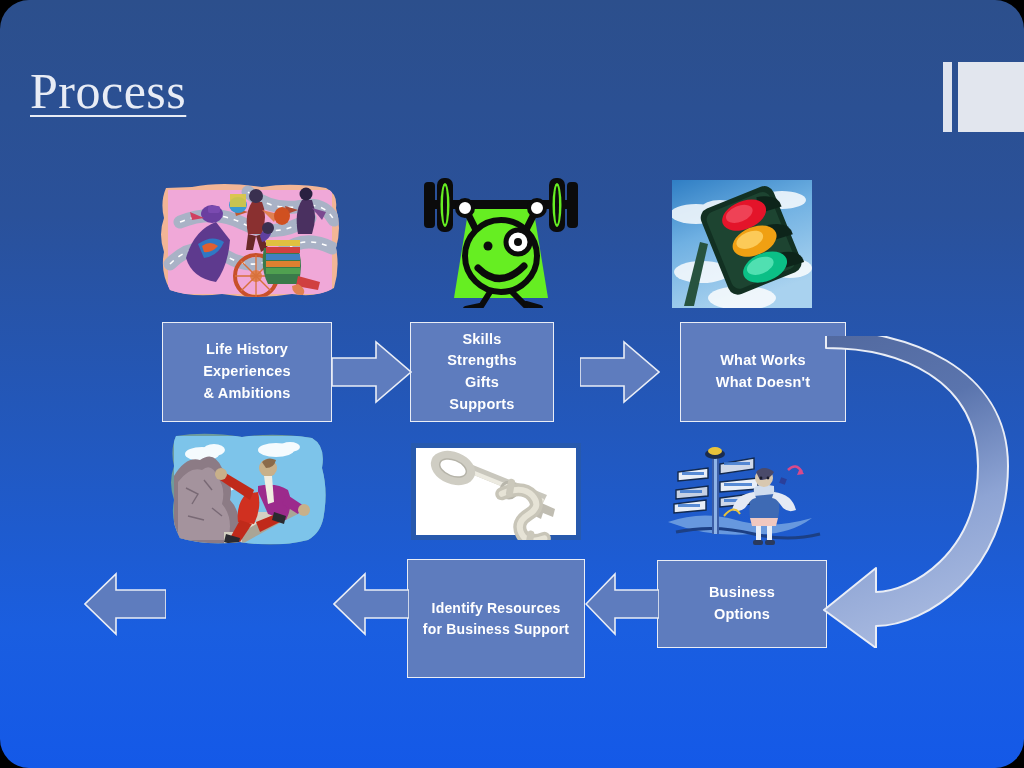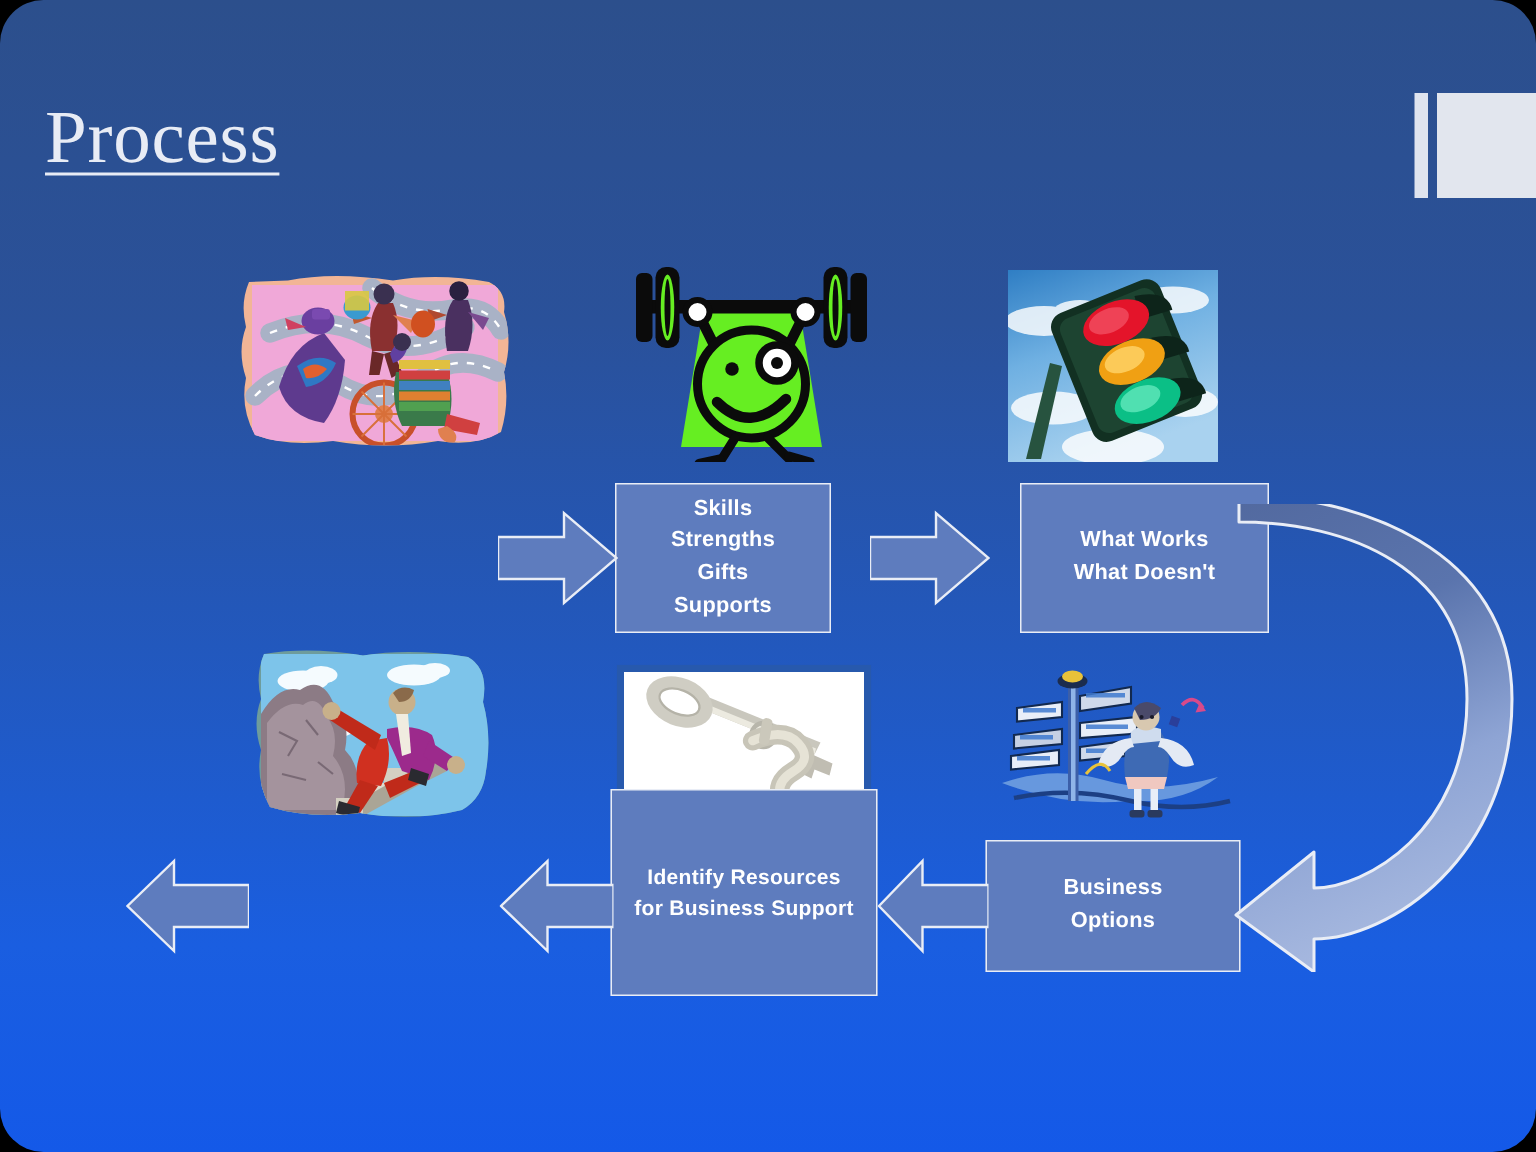--- a/index.html
+++ b/index.html
@@ -237,20 +237,25 @@
         <ellipse cx="82" cy="34" rx="23" ry="14" fill="#e4142a"></ellipse>
         <ellipse cx="78" cy="31" rx="14" ry="8" fill="#f4566a" opacity="0.7"></ellipse>
         <ellipse cx="82" cy="62" rx="23" ry="14" fill="#f0a013"></ellipse>
         <ellipse cx="78" cy="59" rx="14" ry="8" fill="#ffd46a" opacity="0.8"></ellipse>
         <ellipse cx="82" cy="90" rx="23" ry="14" fill="#0bbf86"></ellipse>
         <ellipse cx="78" cy="87" rx="14" ry="8" fill="#62e8bc" opacity="0.8"></ellipse>
       </g>
     </svg>
   </div>
 
+  <div class="pbox" style="left:162px; top:322px; width:170px; height:100px;">
+    <span style="white-space:pre-line;">Life History
+Experiences
+&amp; Ambitions</span>
+  </div>
 
   <div class="pbox" style="left:410px; top:322px; width:144px; height:100px;">
     <span style="white-space:pre-line;">Skills
 Strengths
 Gifts
 Supports</span>
   </div>
 
   <div class="pbox" style="left:680px; top:322px; width:166px; height:100px;">
     <span style="white-space:pre-line;">What Works
@@ -402,21 +407,21 @@
       <rect x="103" y="102" width="10" height="5" rx="2" fill="#2a3a5e"></rect>
 
       <path d="M126,32 q8,-8 14,2" stroke="#d84a8a" stroke-width="2.5" fill="none"></path>
       <path d="M138,30 l4,6 l-7,1 z" fill="#d84a8a"></path>
       <rect x="118" y="40" width="6" height="6" fill="#2a3f9a" transform="rotate(20 121 43)"></rect>
       <path d="M62,78 q10,-12 16,-2" stroke="#e8c23a" stroke-width="2" fill="none"></path>
     </svg>
   </div>
 
 
-  <div class="pbox" style="left:407px; top:526px; width:178px; height:138px; font-size:14px;">
+  <div class="pbox" style="left:407px; top:559px; width:178px; height:119px; font-size:14px;">
     <span style="white-space:pre-line;">Identify Resources
 for Business Support</span>
   </div>
 
   <div class="pbox" style="left:657px; top:560px; width:170px; height:88px;">
     <span style="white-space:pre-line;">Business
 Options</span>
   </div>
 
   <div class="barrow" style="left:585px; top:572px;">

